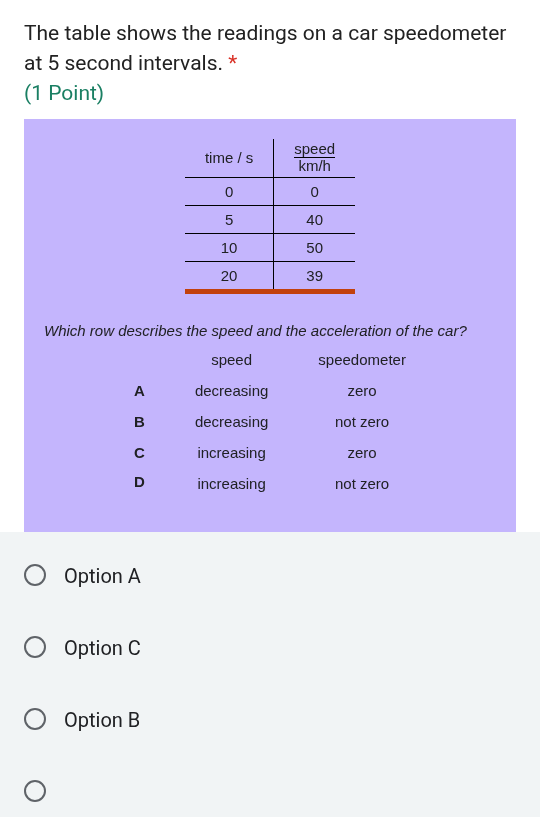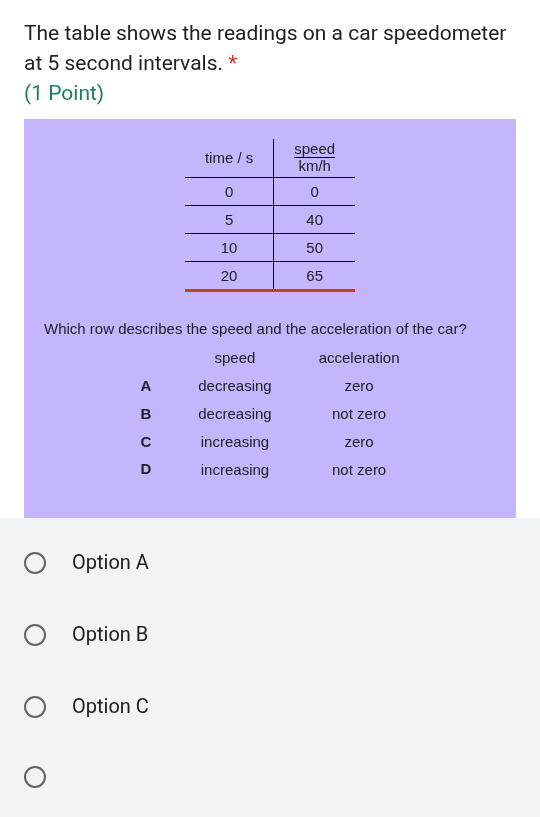--- a/index.html
+++ b/index.html
@@ -41,62 +41,62 @@
 .data-table th, .data-table td {
   border: 1px solid #000;
   padding: 5px 20px;
   text-align: center;
   font-size: 15px;
   font-weight: 400;
 }
 .data-table th { font-weight: 400; }
 .data-table tr td:first-child { border-left: none; border-right: 1px solid #000; }
 .data-table tr td:last-child { border-right: none; }
-.data-table tr:last-child td { border-bottom: 3px solid #c2410c; }
+.data-table tr:last-child td { border-bottom: 5px solid #c2410c; }
 .speed-header {
   text-align: center;
   line-height: 1.1;
 }
 .speed-header .under {
   border-bottom: 1px solid #000;
   display: block;
 }
 .sub-q {
   font-size: 15px;
   font-family: Arial, sans-serif;
   margin: 28px 0 8px 0;
+  font-style: italic;
 }
 .answer-table {
   margin: 0 auto;
   border-collapse: collapse;
   font-family: Arial, sans-serif;
 }
 .answer-table th, .answer-table td {
-  border: 3px solid #c4b5fd;
+  border: 6px solid #c4b5fd;
   padding: 4px 22px;
   text-align: center;
   font-size: 15px;
   font-weight: 400;
 }
 .answer-table th:first-child, .answer-table td:first-child { border-left: none; font-weight: 700; }
 .answer-table th:first-child { border-top: none; border-bottom: none; }
 .answer-table th:last-child, .answer-table td:last-child { border-right: none; }
 .answer-table tr:first-child th { border-top: none; }
 .answer-table tr:last-child td { border-bottom: none; }
 .answer-table td:first-child { border-top: none; border-bottom: none; }
 .options {
   padding: 8px 24px 0 24px;
   background: #f1f4f5;
 }
 .option-row {
   display: flex;
-  align-items: flex-end;
+  align-items: flex-start;
   padding: 24px 0;
   cursor: pointer;
-  gap: 8px;
 }
 .radio {
   width: 22px;
   height: 22px;
   border: 2px solid #5f6368;
   border-radius: 50%;
   margin-right: 18px;
   flex-shrink: 0;
 }
 .option-label {
@@ -131,33 +131,33 @@
       <tr>
             <td>5</td>
             <td>40</td>
           </tr>
       <tr>
             <td>10</td>
             <td>50</td>
           </tr>
       <tr>
             <td>20</td>
-            <td>65</td>
+            <td>39</td>
           </tr>
     </tbody>
       </table>
 
     <div class="sub-q">Which row describes the speed and the acceleration of the car?</div>
 
     <table class="answer-table">
       <tbody>
           <tr>
         <th></th>
         <th>speed</th>
-        <th>acceleration</th>
+        <th>speedometer</th>
       </tr>
       <tr>
         <td>A</td>
         <td>decreasing</td>
         <td>zero</td>
       </tr>
       <tr>
         <td>B</td>
         <td>decreasing</td>
         <td>not zero</td>
@@ -177,22 +177,22 @@
   </div>
 </div>
 
 <div class="options">
   <label class="option-row">
     <span class="radio"></span>
     <span class="option-label">Option A</span>
   </label>
   <label class="option-row">
     <span class="radio"></span>
-    <span class="option-label">Option B</span>
+    <span class="option-label">Option C</span>
   </label>
   <label class="option-row">
     <span class="radio"></span>
-    <span class="option-label">Option C</span>
+    <span class="option-label">Option B</span>
   </label>
   <label class="option-row">
     <span class="radio"></span>
   </label>
 </div>
 
 </body></html>

